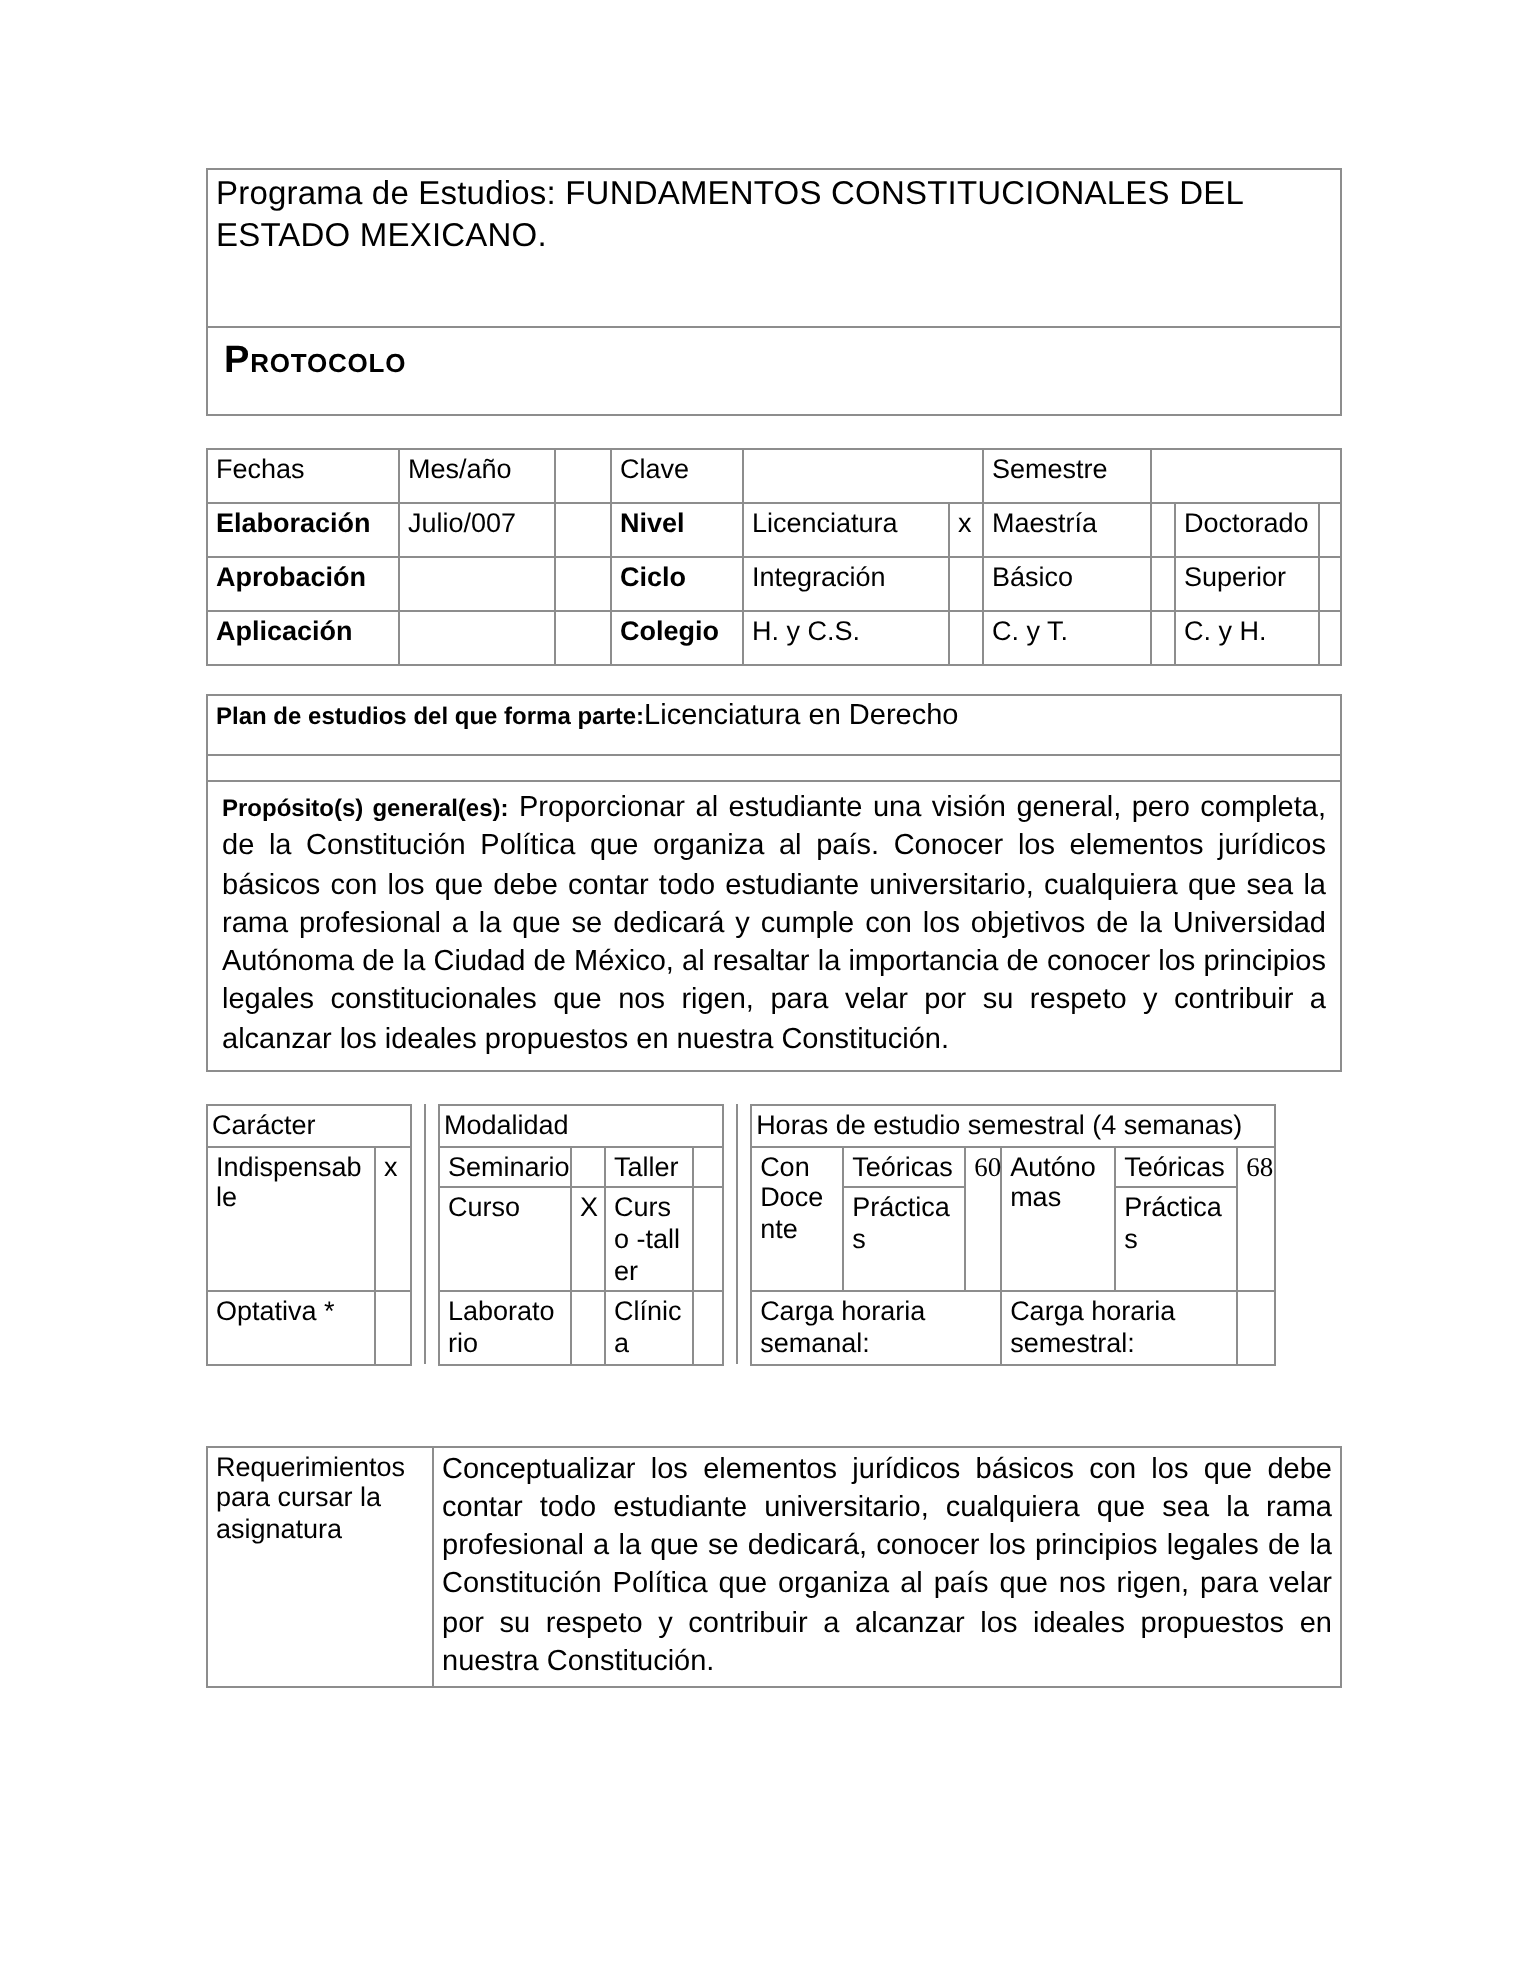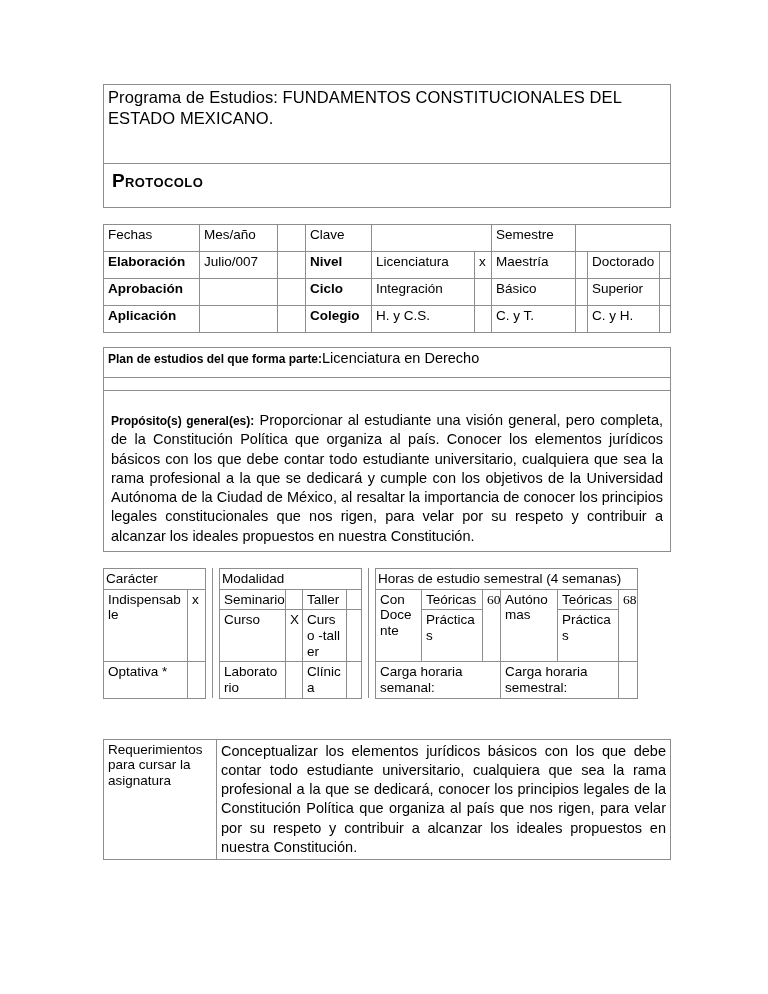--- a/index.html
+++ b/index.html
@@ -72,21 +72,20 @@
   .plan-label { font-weight: bold; font-size: 12px; }
   .plan-value { font-size: 14.5px; }
   .plan-row-1 { height: 30px; }
   .plan-row-empty { height: 13px; }
   .prop-cell { padding: 4px 7px 5px 7px !important; }
   .prop-text {
     font-size: 14.5px;
     line-height: 1.33;
     text-align: justify;
     text-justify: inter-word;
-    margin-top: 16px;
   }
   .prop-lead { font-weight: bold; font-size: 12px; }
 
   
   .cmh-tbl td { padding: 1px 3px; font-size: 13px; line-height: 1.14; }
   .cmh-tbl td.sep { border-top: none; border-bottom: none; }
   .cmh-head { font-weight: bold; text-align: center; font-size: 13.5px; padding: 2px 2px !important; }
   .nowrapish { word-break: break-all; }
   .xmark { text-align: center; vertical-align: middle; font-size: 13px; }
   .bignum { text-align: center; vertical-align: middle; font-size: 13.5px; font-family: Liberation Serif, serif; }

